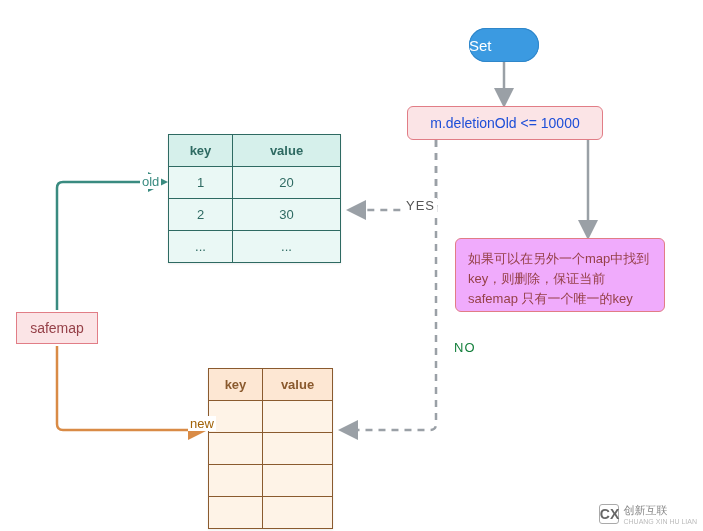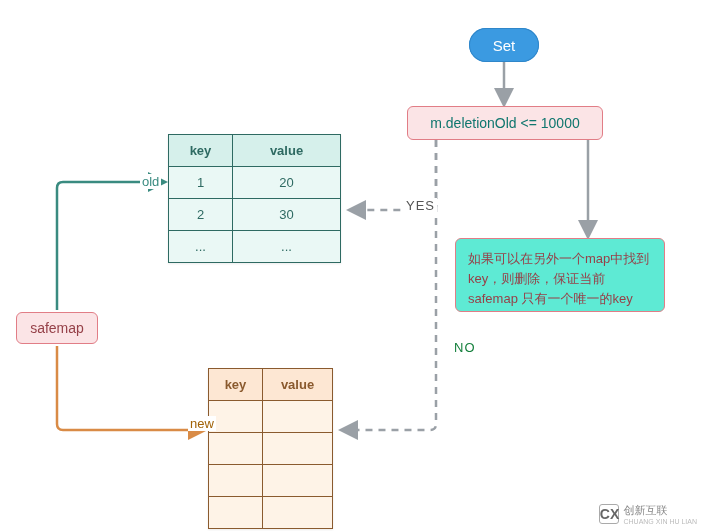--- a/index.html
+++ b/index.html
@@ -29,57 +29,57 @@
     box-sizing: border-box;
   }
 
   
   .set-pill {
     left: 469px; top: 28px;
     width: 70px; height: 34px;
     background: #3b9ae1;
     color: #fff;
     border-radius: 17px;
-    display: flex; align-items: center; justify-content: center;
+    display: flex; align-items: center; 
     font-size: 15px; font-weight: 500;
     box-shadow: 0 0 0 1px #2f86c9 inset;
   }
 
   
   .decision {
     left: 407px; top: 106px;
     width: 196px; height: 34px;
     background: #fbe4e6;
     border: 1px solid #e17d86;
     border-radius: 6px;
     display: flex; align-items: center; justify-content: center;
     font-size: 14px;
-    color: #0f766e;
+    color: #1d4ed8;
   }
 
   
   .note {
     left: 455px; top: 238px;
     width: 210px; height: 74px;
-    background: #5eead4;
+    background: #f0abfc;
     border: 1px solid #e17d86;
     border-radius: 6px;
     padding: 10px 12px;
     font-size: 13px;
     color: #964149;
     line-height: 1.55;
   }
 
   
   .safemap {
     left: 16px; top: 312px;
     width: 82px; height: 32px;
     background: #fbe4e6;
     border: 1px solid #e17d86;
-    border-radius: 6px;
+    border-radius: 0;
     display: flex; align-items: center; justify-content: center;
     font-size: 14px;
     color: #964149;
   }
 
   
   table.map-table {
     border-collapse: collapse;
     box-shadow: 0 1px 2px rgba(0,0,0,0.08);
   }

